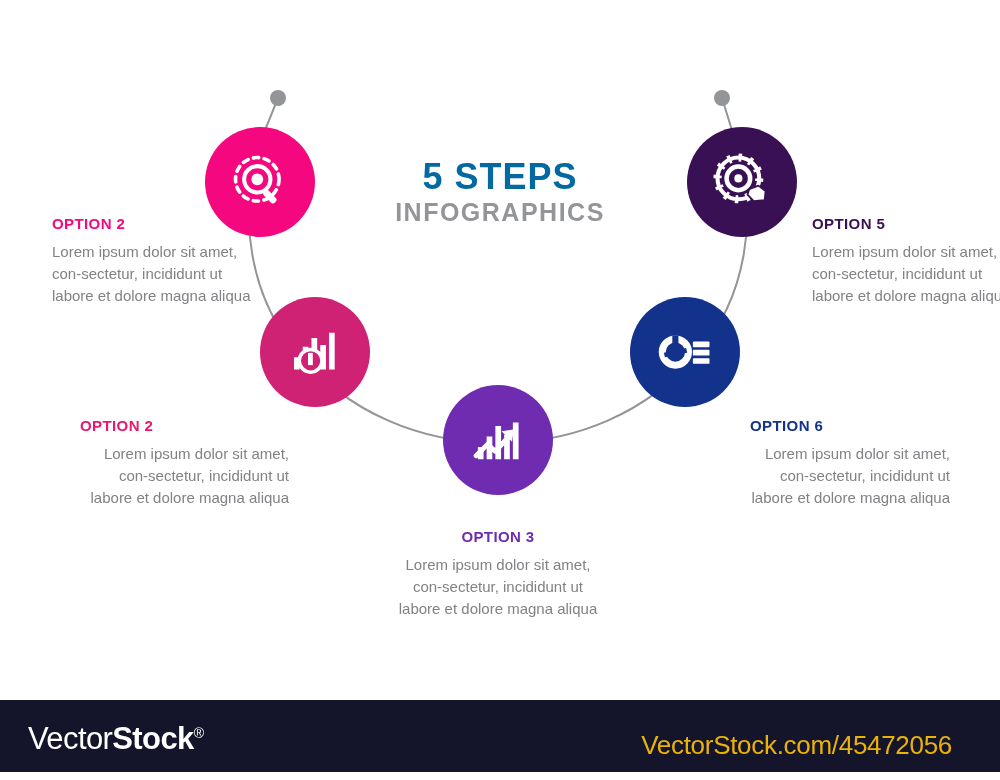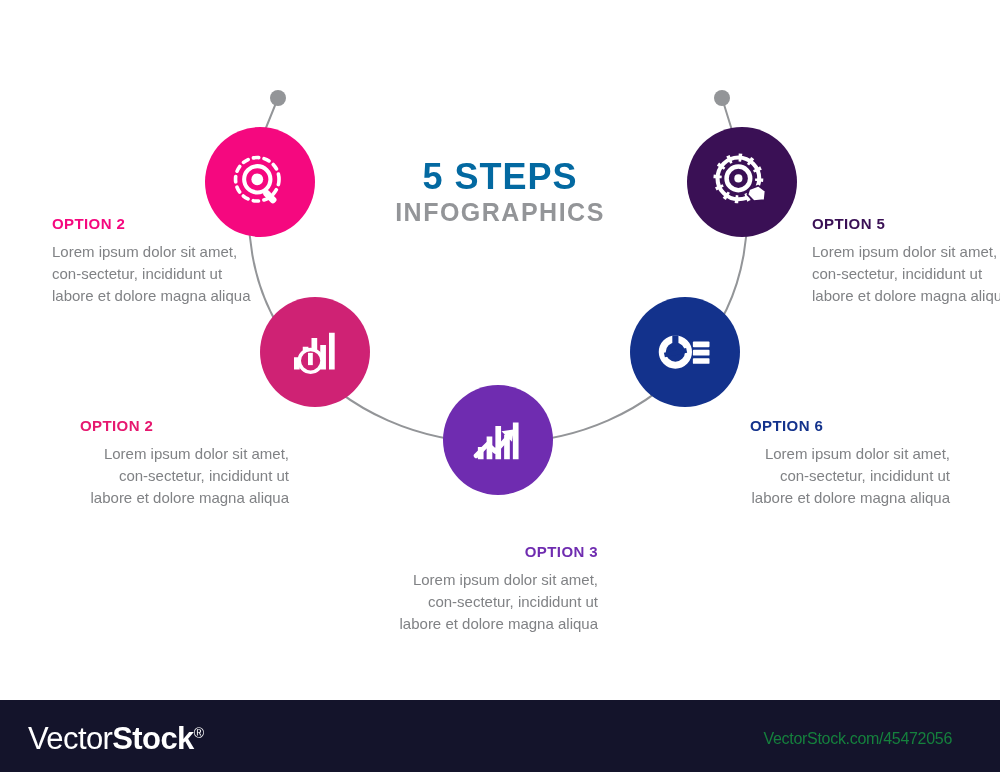--- a/index.html
+++ b/index.html
@@ -73,21 +73,21 @@
     margin-bottom: 9px;
   }
   .option-desc {
     font-size: 15px;
     line-height: 1.45;
     color: #808285;
   }
 
   #option-block-1 { left: 52px;  top: 215px; text-align: left;  }
   #option-block-2 { left: 80px;  top: 417px; text-align: right; width: 209px; }
-  #option-block-3 { left: 398px; top: 543px; text-align: right; width: 200px; }
+  #option-block-3 { left: 398px; top: 528px; text-align: center; width: 200px; }
   #option-block-4 { left: 750px; top: 417px; text-align: right; width: 200px; }
   #option-block-5 { left: 812px; top: 215px; text-align: left;  }
 
   
   #footer-bar {
     position: absolute;
     left: 0;
     top: 700px;
     width: 1000px;
     height: 72px;
@@ -103,22 +103,22 @@
     font-family: "Liberation Sans", sans-serif;
     letter-spacing: -0.6px;
   }
   #footer-logo .lg-light { font-weight: normal; }
   #footer-logo .lg-bold  { font-weight: bold; }
   #footer-logo .lg-reg   { font-size: 14px; vertical-align: super; }
   #footer-url {
     position: absolute;
     right: 48px;
     top: 30px;
-    font-size: 16px;
-    color: #15803d;
+    font-size: 26px;
+    color: #eab308;
     letter-spacing: -0.3px;
   }
 </style>
 </head>
 <body>
 
 <div id="canvas">
 
   <svg id="arc-layer" viewBox="0 0 1000 700" width="1000" height="700">
 

